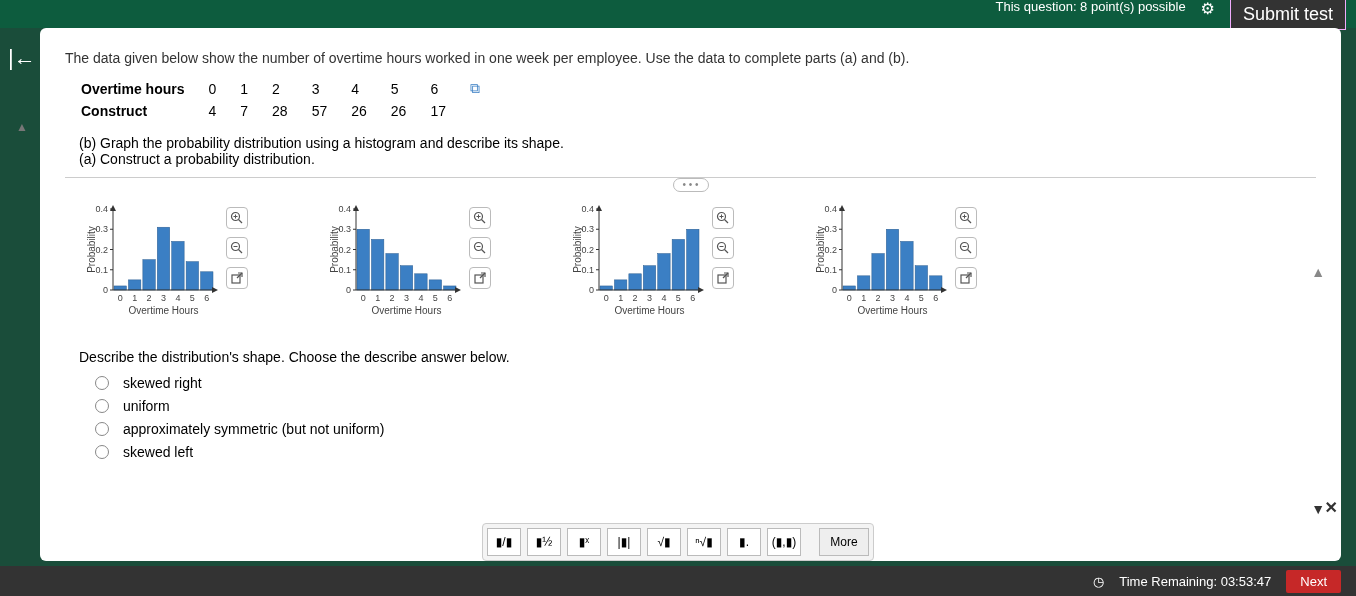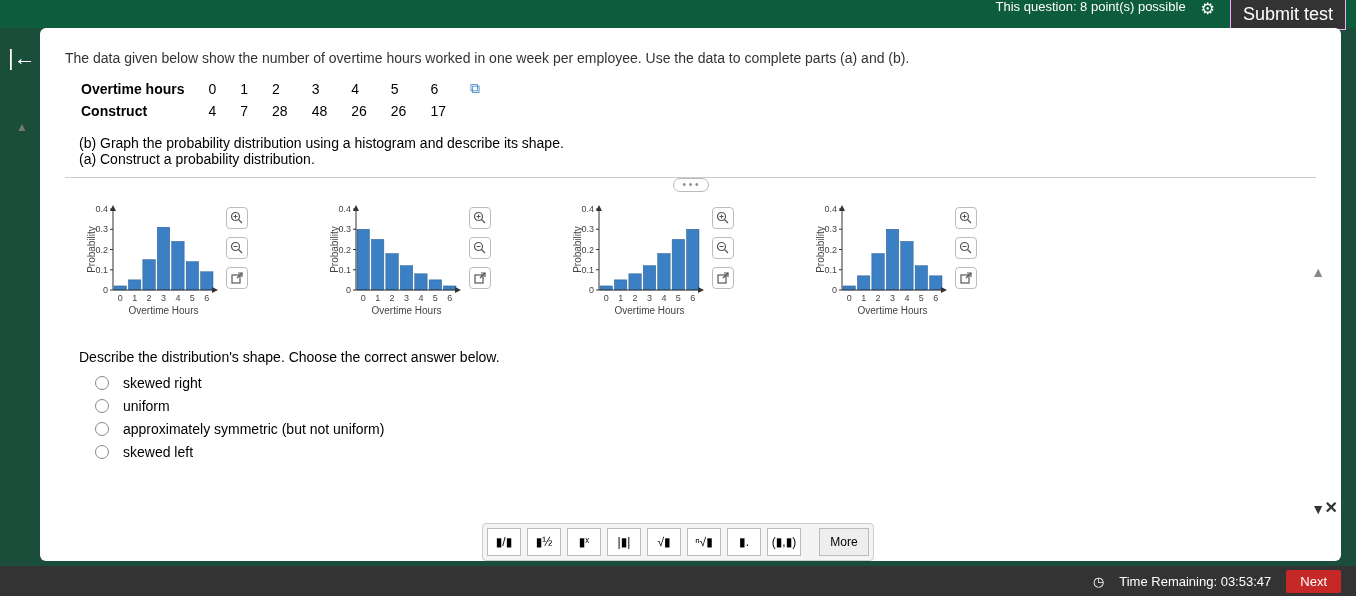--- a/index.html
+++ b/index.html
@@ -228,21 +228,21 @@
       <td>4</td>
       <td>5</td>
       <td>6</td>
       <td><span style="color:#3b7fc4;cursor:pointer;">⧉</span></td>
     </tr>
     <tr>
       <th>Construct</th>
       <td>4</td>
       <td>7</td>
       <td>28</td>
-      <td>48</td>
+      <td>57</td>
       <td>26</td>
       <td>26</td>
       <td>17</td>
     </tr>
   </tbody>
     </table>
 
   <div class="parts">
     <div>(b) Graph the probability distribution using a histogram and describe its shape.</div>
     <div>(a) Construct a probability distribution.</div>
@@ -479,21 +479,21 @@
             <svg width="14" height="14" viewBox="0 0 14 14">
               <rect x="2" y="4" width="8" height="8" fill="none" stroke="#555" stroke-width="1.2"></rect>
               <line x1="7" y1="7" x2="12" y2="2" stroke="#555" stroke-width="1.2"></line>
               <polyline points="8,2 12,2 12,6" fill="none" stroke="#555" stroke-width="1.2"></polyline>
             </svg>
           </div>
         </div>
       </div>
     </div>
 
-  <div class="describe-text">Describe the distribution's shape. Choose the correct answer below.</div>
+  <div class="describe-text">Describe the distribution's shape. Choose the describe answer below.</div>
 
   <div class="options">
     <div class="option-row">
       <span class="radio"></span>
       <span>skewed right</span>
     </div>
     <div class="option-row">
       <span class="radio"></span>
       <span>uniform</span>
     </div>

